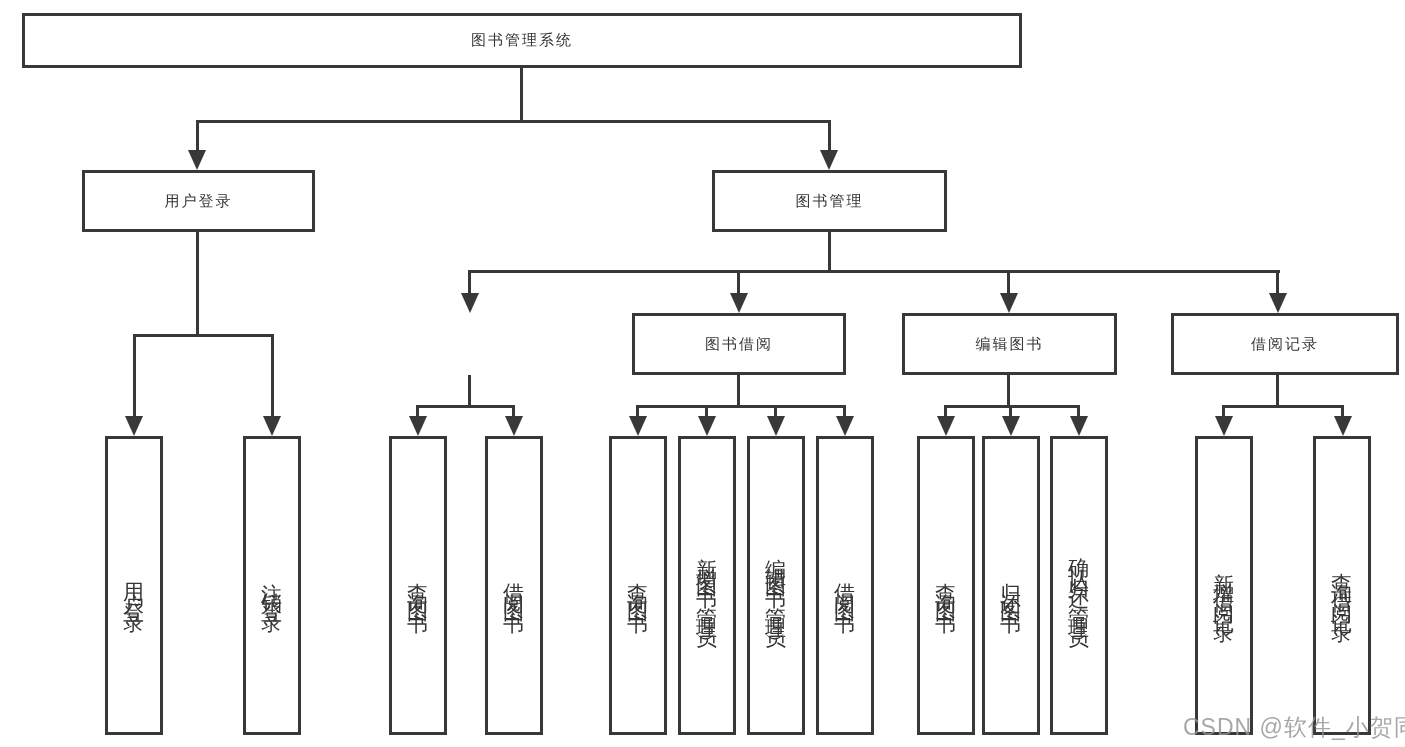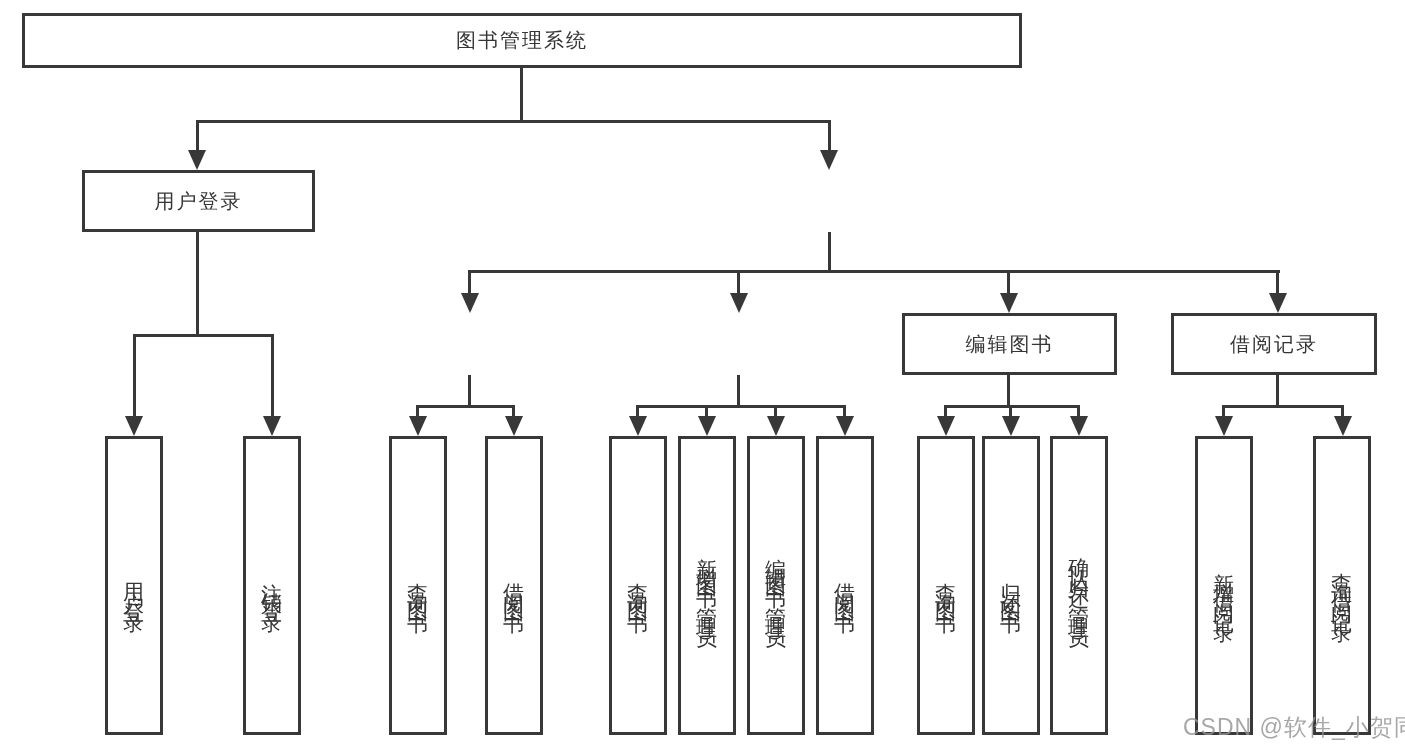--- a/index.html
+++ b/index.html
@@ -14,21 +14,21 @@
     position:absolute;
     box-sizing:border-box;
     border:3px solid #383838;
     background:#ffffff;
     color:#353535;
     display:flex;
     align-items:center;
     justify-content:center;
   }
   .box.h{
-    font-size:20px;
+    font-size:15px;
     letter-spacing:2px;
     white-space:nowrap;
   }
   .box.v{
     writing-mode:vertical-rl;
     text-orientation:mixed;
     font-size:21px;
     letter-spacing:10px;
     line-height:1;
   }
@@ -54,23 +54,25 @@
   }
 </style>
 </head>
 <body>
 
 <div class="canvas">
 
   <div class="box h" style="left:22px;top:13px;width:1000px;height:55px">图书管理系统</div>
 
   <div class="box h" style="left:82px;top:170px;width:233px;height:62px">用户登录</div>
+  <div class="box h" style="left:712px;top:170px;width:235px;height:62px">图书管理</div>
 
+  <div class="box h" style="left:632px;top:313px;width:214px;height:62px">图书借阅</div>
   <div class="box h" style="left:902px;top:313px;width:215px;height:62px">编辑图书</div>
-  <div class="box h" style="left:1171px;top:313px;width:206px;height:62px">借阅记录</div>
+  <div class="box h" style="left:1171px;top:313px;width:228px;height:62px">借阅记录</div>
 
   <div class="box v" style="left:105px;top:436px;width:58px;height:299px">用户登录</div>
   <div class="box v" style="left:243px;top:436px;width:58px;height:299px">注销登录</div>
   <div class="box v" style="left:389px;top:436px;width:58px;height:299px">查询图书</div>
   <div class="box v" style="left:485px;top:436px;width:58px;height:299px">借阅图书</div>
   <div class="box v" style="left:609px;top:436px;width:58px;height:299px">查询图书</div>
   <div class="box v" style="left:678px;top:436px;width:58px;height:299px">新增图书（管理员）</div>
   <div class="box v" style="left:747px;top:436px;width:58px;height:299px">编辑图书（管理员）</div>
   <div class="box v" style="left:816px;top:436px;width:58px;height:299px">借阅图书</div>
   <div class="box v" style="left:917px;top:436px;width:58px;height:299px">查询图书</div>

